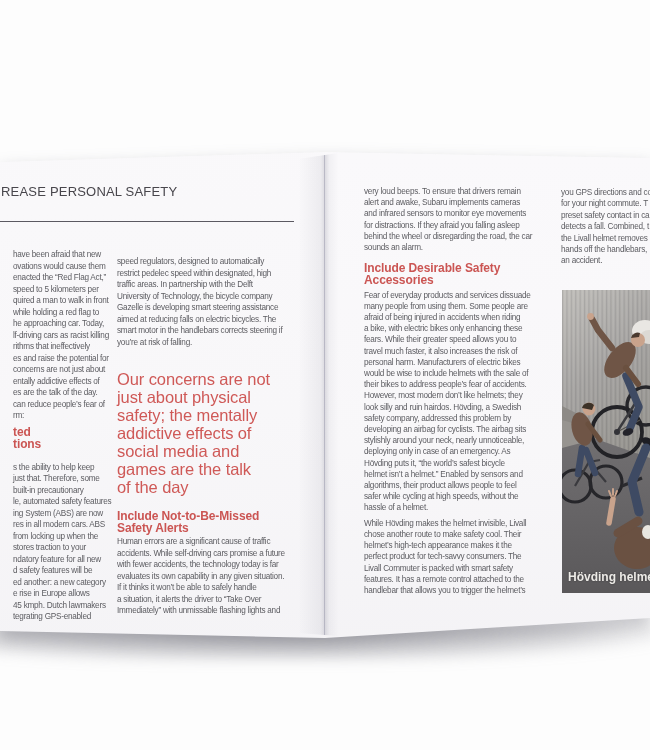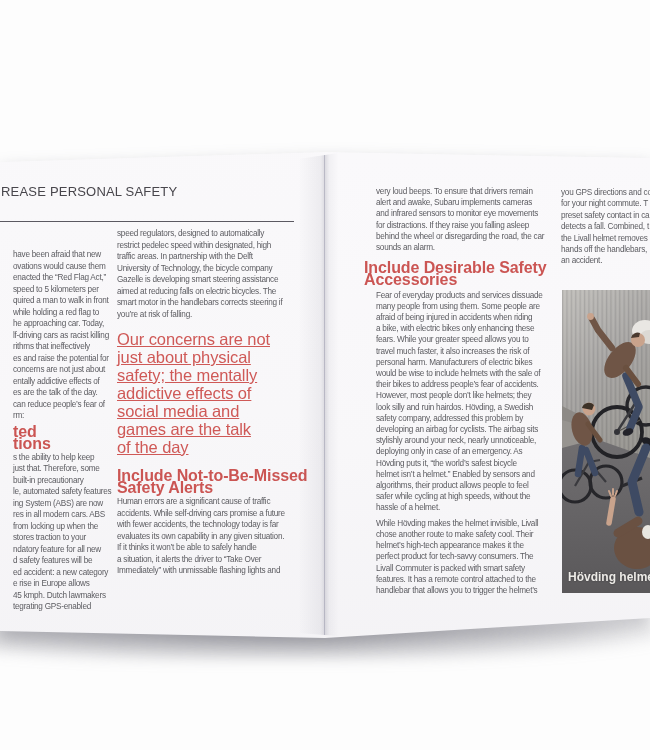--- a/index.html
+++ b/index.html
@@ -41,38 +41,38 @@
   .title{
     position:absolute;left:1px;top:184px;margin:0;
     font-size:13px;font-weight:400;letter-spacing:.2px;
     color:#48464c;white-space:nowrap;
   }
   .title-rule{position:absolute;left:0;top:221px;width:294px;height:1.3px;background:#5b5961;}
 
   .col{position:absolute;}
   .para{color:#5c5c61;font-size:8.2px;line-height:11.5px;letter-spacing:-.25px;}
   .para .tl{white-space:nowrap;}
-  .red-head{color:#cb5553;font-size:16px;font-weight:700;line-height:12.2px;letter-spacing:-.1px;}
+  .red-head{color:#cb5553;font-size:12px;font-weight:700;line-height:12.2px;letter-spacing:-.1px;}
   .red-head .tl{white-space:nowrap;}
   .pullquote{color:#cf5957;font-size:16.5px;font-weight:400;line-height:18px;letter-spacing:-.1px;}
   .pullquote .tl{white-space:nowrap;}
 
   .col-l1{left:0;top:249px;width:114px;padding-left:13px;}
   .col-l1 .red-head{margin-top:4px;}
-  .col-l1 .para + .red-head + .para{margin-top:2px;}
-  .col-l2{left:117px;top:228px;width:196px;}
-  .col-l2 .pullquote{margin-top:10px;text-decoration:underline;}
+  .col-l1 .para + .red-head + .para{margin-top:12px;}
+  .col-l2{left:117px;top:256px;width:196px;}
+  .col-l2 .pullquote{margin-top:22px;}
   .col-l2 .red-head{margin-top:14px;}
   .col-l2 .red-head + .para{margin-top:2px;}
 
   .col-r1{left:364px;top:186px;width:186px;}
   .col-r1 .red-head{margin-top:9px;}
   .col-r1 .red-head + .para{margin-top:3px;}
   .col-r1 .para + .para{margin-top:4px;}
-  .col-r1 .para{line-height:11.2px;margin-left:12px;}
+  .col-r1 .para{line-height:11.2px;}
   .col-r2{left:561px;top:187px;width:89px;overflow:hidden;}
   .col-r2 .para{line-height:11.4px;}
 
   
   .photo{
     position:absolute;left:562px;top:290px;width:88px;height:303px;
     overflow:hidden;background:#a2a09e;
   }
   .photo svg{display:block;}
   .photo-caption{
@@ -119,21 +119,21 @@
             <div class="tl">s the ability to help keep</div>
             <div class="tl">just that. Therefore, some</div>
             <div class="tl">built-in precautionary</div>
             <div class="tl">le, automated safety features</div>
             <div class="tl">ing System (ABS) are now</div>
             <div class="tl">res in all modern cars. ABS</div>
             <div class="tl">from locking up when the</div>
             <div class="tl">stores traction to your</div>
             <div class="tl">ndatory feature for all new</div>
             <div class="tl">d safety features will be</div>
-            <div class="tl">ed accident: a new category</div>
+            <div class="tl">ed another: a new category</div>
             <div class="tl">e rise in Europe allows</div>
             <div class="tl">45 kmph. Dutch lawmakers</div>
             <div class="tl">tegrating GPS-enabled</div>
           </div>
       </div>
 
       <div class="col col-l2">
         <div class="para">
             <div class="tl">speed regulators, designed to automatically</div>
             <div class="tl">restrict pedelec speed within designated, high</div>
@@ -168,36 +168,36 @@
           </div>
       </div>
     </div>
 
     <div class="page page-right">
       <div class="col col-r1">
         <div class="para">
             <div class="tl">very loud beeps. To ensure that drivers remain</div>
             <div class="tl">alert and awake, Subaru implements cameras</div>
             <div class="tl">and infrared sensors to monitor eye movements</div>
-            <div class="tl">for distractions. If they raise you falling asleep</div>
+            <div class="tl">for distractions. If they afraid you falling asleep</div>
             <div class="tl">behind the wheel or disregarding the road, the car</div>
             <div class="tl">sounds an alarm.</div>
           </div>
         <div class="red-head">Include Desirable Safety Accessories</div>
         <div class="para">
             <div class="tl">Fear of everyday products and services dissuade</div>
             <div class="tl">many people from using them. Some people are</div>
             <div class="tl">afraid of being injured in accidents when riding</div>
             <div class="tl">a bike, with electric bikes only enhancing these</div>
-            <div class="tl">fears. While your greater speed allows you to</div>
+            <div class="tl">fears. While their greater speed allows you to</div>
             <div class="tl">travel much faster, it also increases the risk of</div>
             <div class="tl">personal harm. Manufacturers of electric bikes</div>
             <div class="tl">would be wise to include helmets with the sale of</div>
             <div class="tl">their bikes to address people’s fear of accidents.</div>
-            <div class="tl">However, most people don’t like helmets; they</div>
+            <div class="tl">However, most modern don’t like helmets; they</div>
             <div class="tl">look silly and ruin hairdos. Hövding, a Swedish</div>
             <div class="tl">safety company, addressed this problem by</div>
             <div class="tl">developing an airbag for cyclists. The airbag sits</div>
             <div class="tl">stylishly around your neck, nearly unnoticeable,</div>
             <div class="tl">deploying only in case of an emergency. As</div>
             <div class="tl">Hövding puts it, “the world’s safest bicycle</div>
             <div class="tl">helmet isn’t a helmet.” Enabled by sensors and</div>
             <div class="tl">algorithms, their product allows people to feel</div>
             <div class="tl">safer while cycling at high speeds, without the</div>
             <div class="tl">hassle of a helmet.</div>

